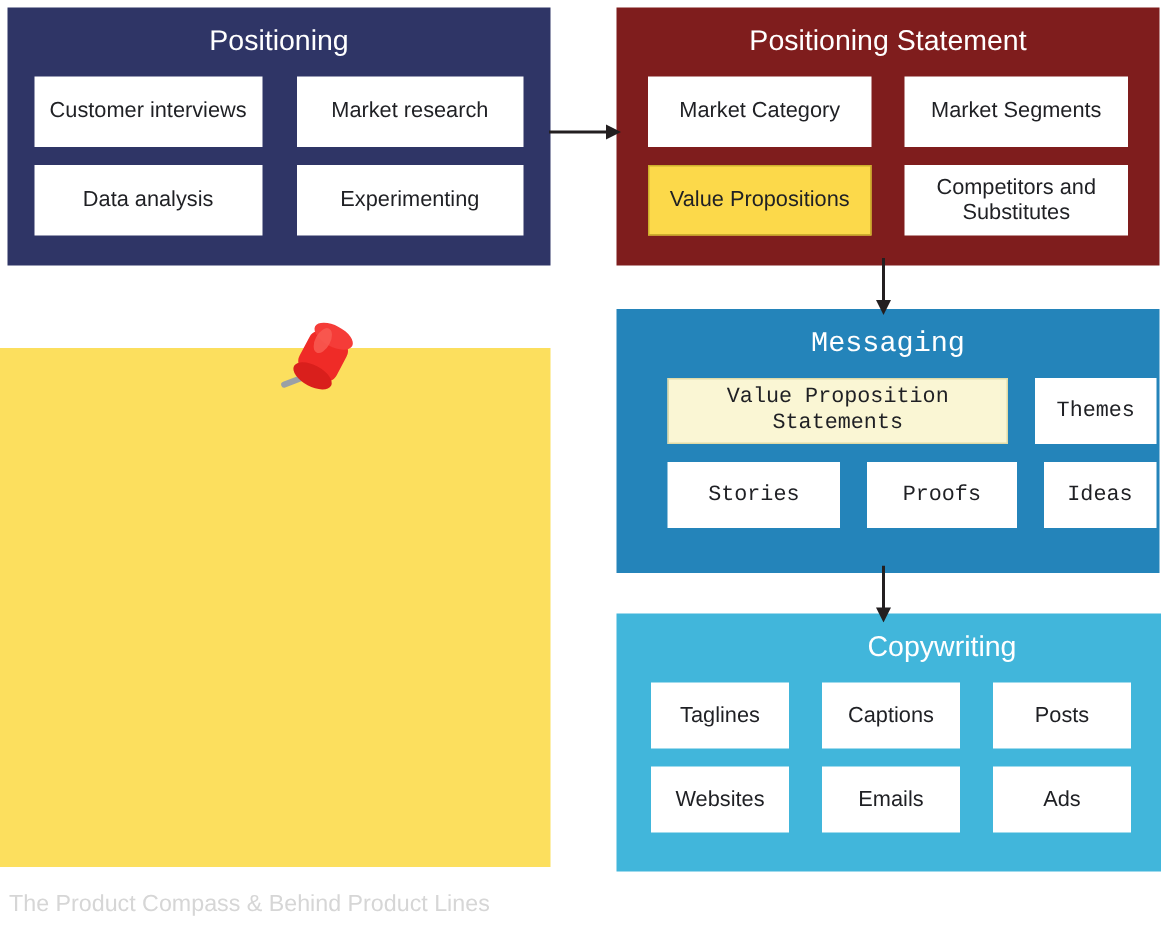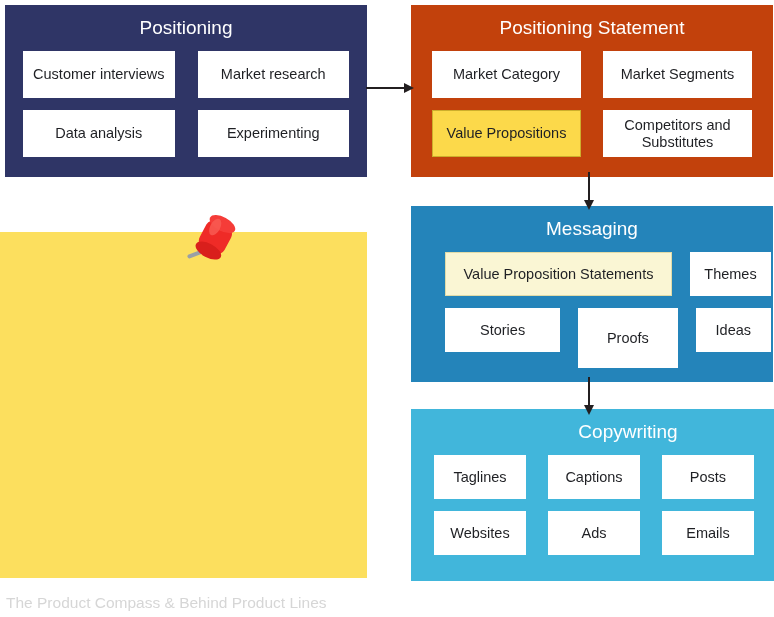--- a/index.html
+++ b/index.html
@@ -64,38 +64,39 @@
     background: #2f3566;
     padding-top: 12px;
   }
   #positioning .row { padding: 0 18px; gap: 23px; margin-top: 12px; }
   #positioning .chip { width: 152px; height: 47px; }
 
   
   #posstatement {
     left: 411px; top: 5px;
     width: 362px; height: 172px;
-    background: #c2410c;
+    background: #7f1d1d;
     padding-top: 12px;
   }
   #posstatement .row { padding: 0 21px; gap: 22px; margin-top: 12px; justify-content: flex-end; }
   #posstatement .chip { width: 149px; height: 47px; }
 
   
   #messaging {
     left: 411px; top: 206px;
     width: 362px; height: 176px;
     background: #2484ba;
     padding-top: 12px;
+    font-family: Liberation Mono, monospace;
   }
   #messaging .row { padding: 0 18px; gap: 18px; margin-top: 12px; margin-left: 32px; }
   #messaging .chip.wide-a { width: 227px; height: 44px; }
   #messaging .chip.narrow { width: 81px; height: 44px; }
   #messaging .chip.mid { width: 124px; height: 44px; }
-  #messaging .chip.mid2 { width: 107px; height: 60px; }
+  #messaging .chip.mid2 { width: 107px; height: 44px; }
 
   
   #copywriting {
     left: 411px; top: 409px;
     width: 434px; height: 172px;
     background: #41b6db;
     padding-top: 12px;
   }
   #copywriting .row { padding: 0 23px; gap: 22px; margin-top: 12px; }
   #copywriting .chip { width: 92px; height: 44px; text-align: right; }
@@ -173,22 +174,22 @@
 
   <div class="panel" id="copywriting">
     <div class="panel-title">Copywriting</div>
     <div class="row">
       <div class="chip">Taglines</div>
       <div class="chip">Captions</div>
       <div class="chip">Posts</div>
     </div>
     <div class="row">
       <div class="chip">Websites</div>
+      <div class="chip">Emails</div>
       <div class="chip">Ads</div>
-      <div class="chip">Emails</div>
     </div>
   </div>
 
   <svg class="arrow" id="arrow-h" viewBox="0 0 48 24">
     <line x1="0" y1="12" x2="40" y2="12" stroke="#231f20" stroke-width="2"></line>
     <polygon points="48,12 38,7 38,17" fill="#231f20"></polygon>
   </svg>
 
   <svg class="arrow" id="arrow-v1" viewBox="0 0 24 38">
     <line x1="12" y1="0" x2="12" y2="30" stroke="#231f20" stroke-width="2"></line>

